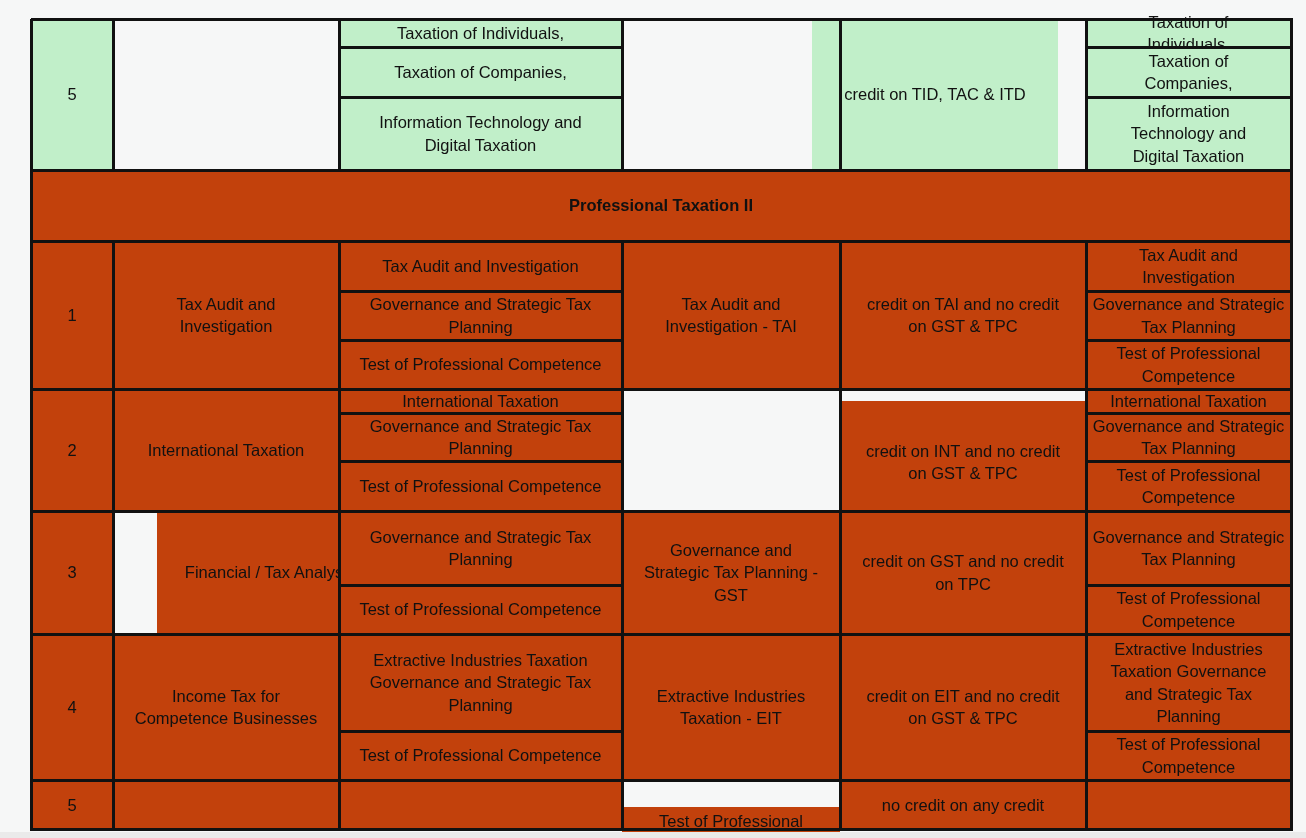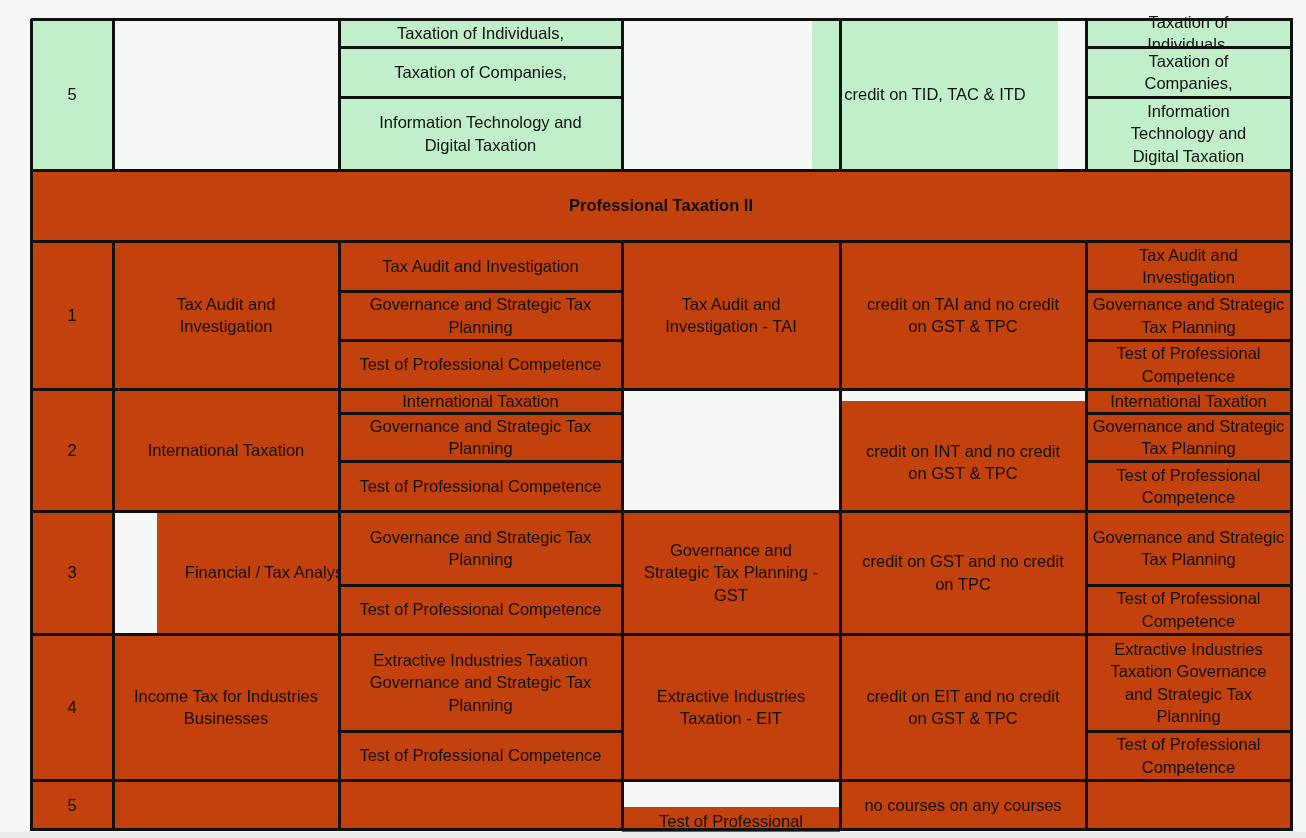--- a/index.html
+++ b/index.html
@@ -55,33 +55,33 @@
   <div class="cell peach" style="left:0;top:492px;width:82px;height:123px;">3</div>
   <div class="cell peach" style="left:82px;top:492px;width:226px;height:123px;margin-left:44px;">Financial / Tax Analysis</div>
   <div class="cell peach" style="left:308px;top:492px;width:283px;height:74px;padding:0 10px;">Governance and Strategic Tax Planning</div>
   <div class="cell peach" style="left:308px;top:566px;width:283px;height:49px;">Test of Professional Competence</div>
   <div class="cell peach" style="left:809px;top:492px;width:246px;height:123px;">credit on GST and no credit on TPC</div>
   <div class="cell peach" style="left:591px;top:492px;width:218px;height:123px;">Governance and Strategic Tax Planning - GST</div>
   <div class="cell peach" style="left:1055px;top:492px;width:205px;height:74px;padding:0 2px;">Governance and Strategic Tax Planning</div>
   <div class="cell peach" style="left:1055px;top:566px;width:205px;height:49px;padding:0 20px;">Test of Professional Competence</div>
 
   <div class="cell peach" style="left:0;top:615px;width:82px;height:146px;">4</div>
-  <div class="cell peach" style="left:82px;top:615px;width:226px;height:146px;">Income Tax for Industries Businesses</div>
+  <div class="cell peach" style="left:82px;top:615px;width:226px;height:146px;">Income Tax for Competence Businesses</div>
   <div class="cell peach" style="left:308px;top:615px;width:283px;height:97px;padding:0 10px;">Extractive Industries Taxation Governance and Strategic Tax Planning</div>
   <div class="cell peach" style="left:308px;top:712px;width:283px;height:49px;">Test of Professional Competence</div>
   <div class="cell peach" style="left:591px;top:615px;width:218px;height:146px;padding:0 30px;">Extractive Industries Taxation - EIT</div>
   <div class="cell peach" style="left:809px;top:615px;width:246px;height:146px;">credit on EIT and no credit on GST &amp; TPC</div>
   <div class="cell peach" style="left:1055px;top:615px;width:205px;height:97px;padding:0 10px;">Extractive Industries Taxation Governance and Strategic Tax Planning</div>
   <div class="cell peach" style="left:1055px;top:712px;width:205px;height:49px;padding:0 20px;">Test of Professional Competence</div>
 
   <div class="cell peach" style="left:0;top:761px;width:82px;height:50px;">5</div>
   <div class="cell peach" style="left:82px;top:761px;width:226px;height:50px;"></div>
   <div class="cell peach" style="left:308px;top:761px;width:283px;height:50px;"></div>
   <div class="cell peach" style="left:591px;top:788px;width:218px;height:50px;padding:8px 20px;">Test of Professional Competence - TPC</div>
-  <div class="cell peach" style="left:809px;top:761px;width:246px;height:50px;">no courses on any courses</div>
+  <div class="cell peach" style="left:809px;top:761px;width:246px;height:50px;">no credit on any credit</div>
   <div class="cell peach" style="left:1055px;top:761px;width:205px;height:50px;"></div>
 
   <div class="line-h" style="left:0;top:-1px;width:1262px;"></div>
   <div class="line-h" style="left:0;top:150px;width:1262px;"></div>
   <div class="line-h" style="left:0;top:221px;width:1262px;"></div>
   <div class="line-h" style="left:0;top:369px;width:1262px;"></div>
   <div class="line-h" style="left:0;top:491px;width:1262px;"></div>
   <div class="line-h" style="left:0;top:614px;width:1262px;"></div>
   <div class="line-h" style="left:0;top:760px;width:1262px;"></div>
   <div class="line-h" style="left:0;top:809px;width:1262px;"></div>

